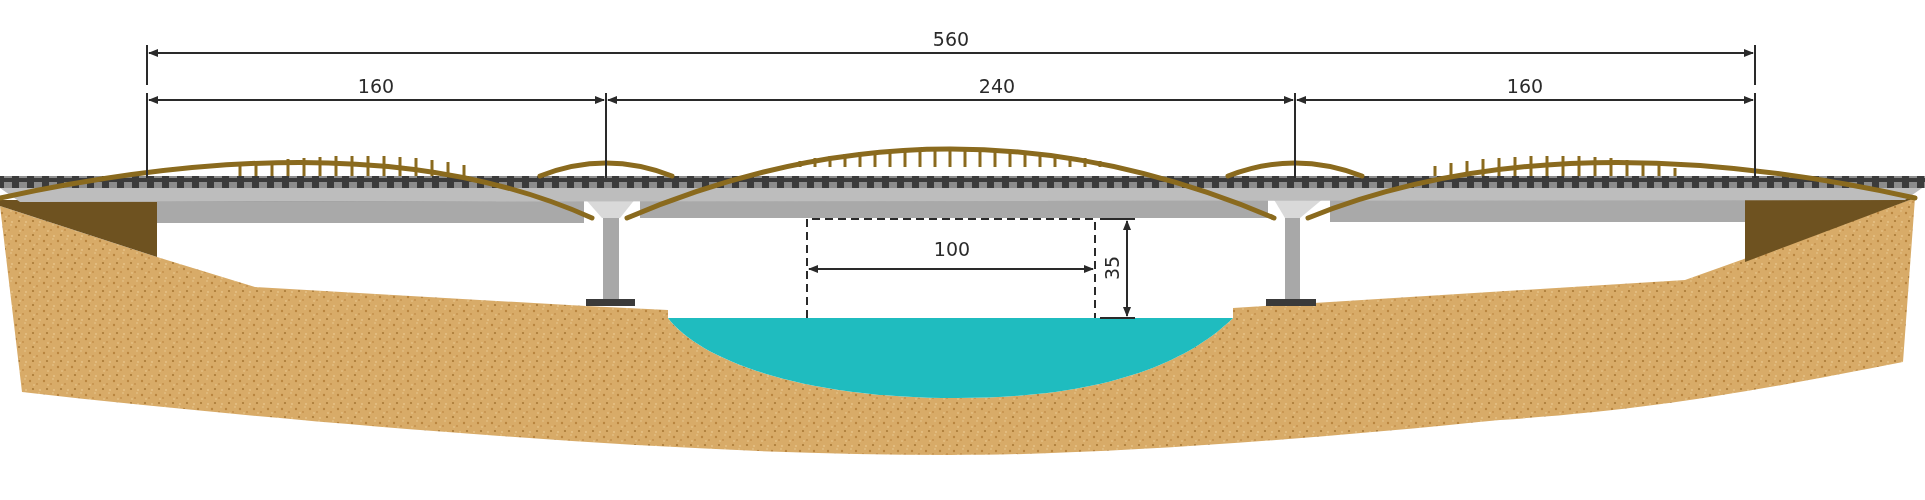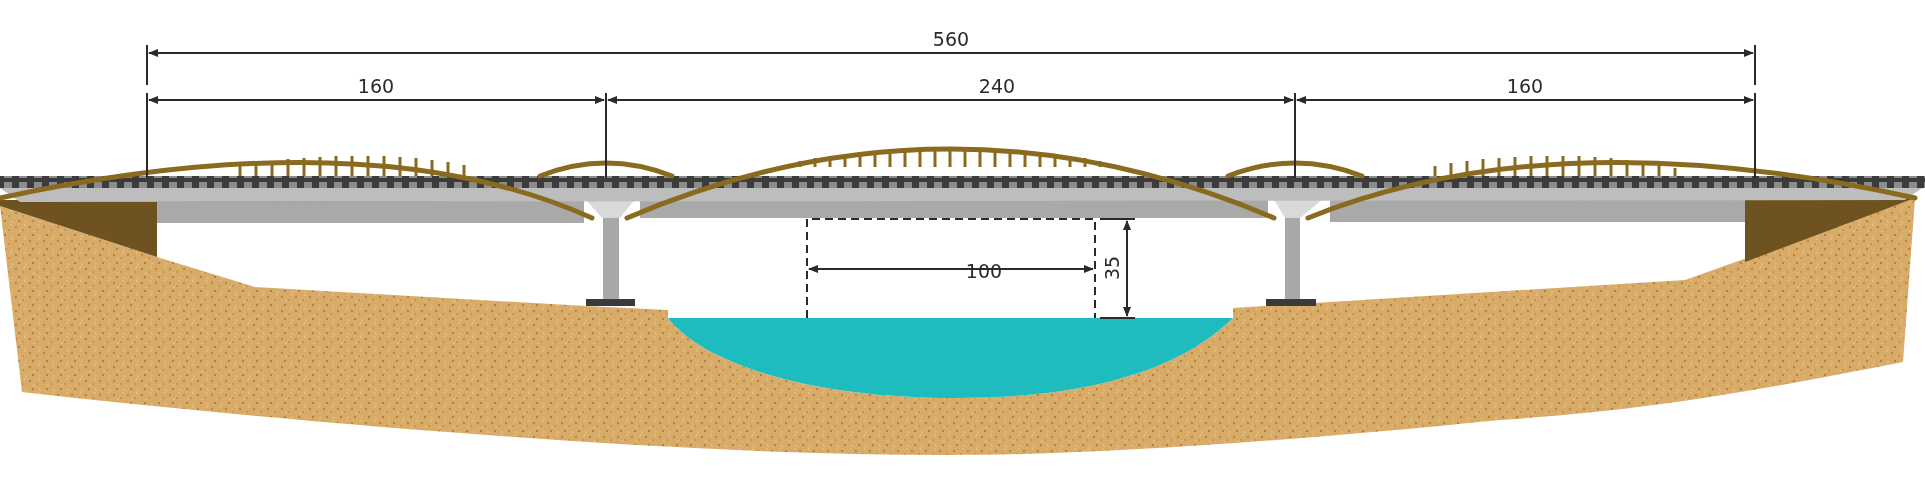--- a/index.html
+++ b/index.html
@@ -153,15 +153,15 @@
     <line x1="1100" y1="219" x2="1135" y2="219" stroke-width="2"></line>
     <line x1="1100" y1="318" x2="1135" y2="318" stroke-width="2"></line>
   </g>
 </svg>
 
 
 <div class="dim-label" style="left:951px; top:30px;">560</div>
 <div class="dim-label" style="left:376px; top:77px;">160</div>
 <div class="dim-label" style="left:997px; top:77px;">240</div>
 <div class="dim-label" style="left:1525px; top:77px;">160</div>
-<div class="dim-label" style="left:952px; top:262px;margin-left:32px;">100</div>
+<div class="dim-label" style="left:952px; top:240px;">100</div>
 <div class="dim-label vertical" style="left:1112px; top:268px;">35</div>
 </div>
 
 </body></html>

